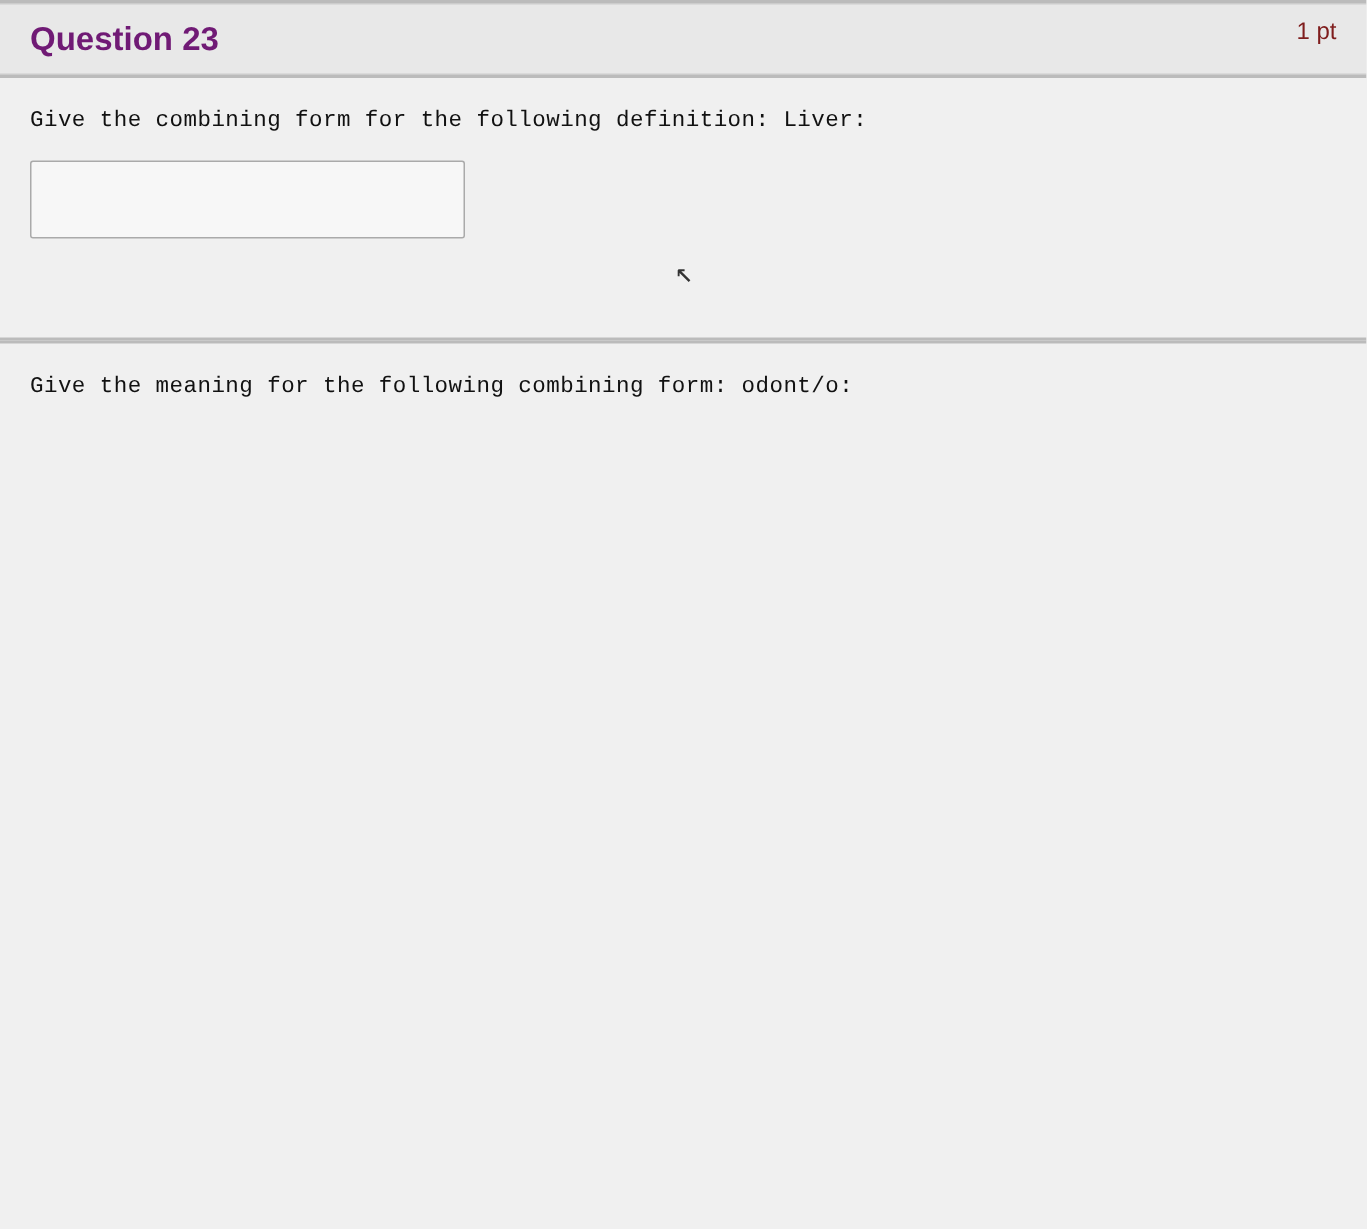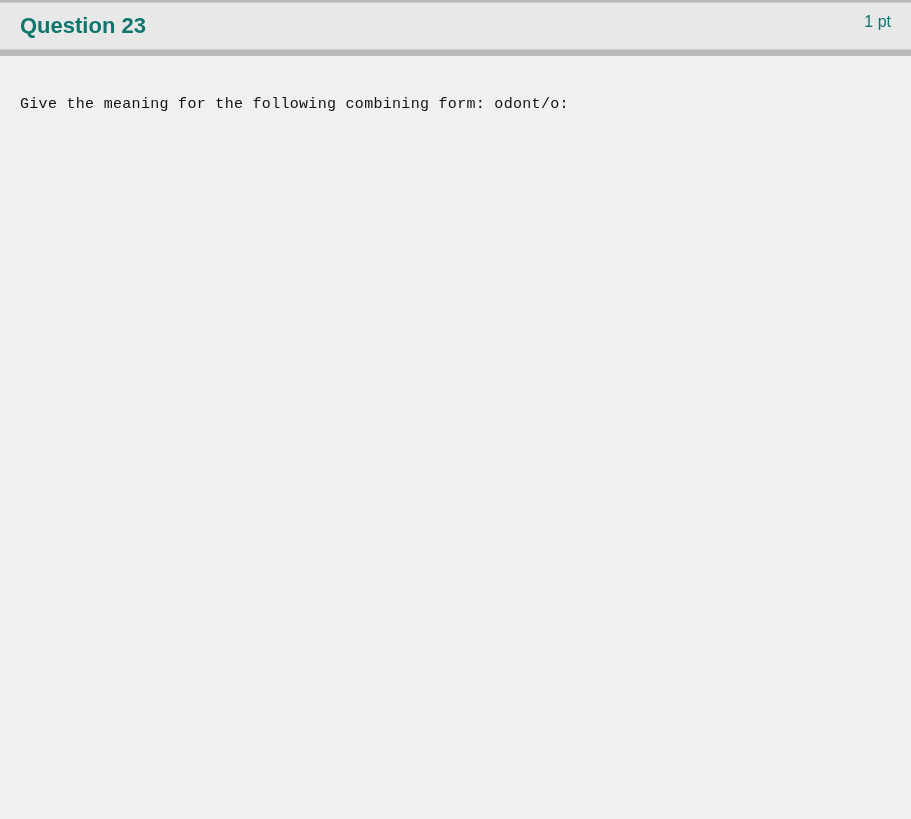--- a/index.html
+++ b/index.html
@@ -29,27 +29,27 @@
       background-color: #e8e8e8;
       padding: 10px 20px;
       border-bottom: 1px solid #ccc;
       border-top: 1px solid #ccc;
     }
 
     .question-title {
       font-family: Arial, sans-serif;
       font-size: 22px;
       font-weight: bold;
-      color: #0f766e;
+      color: #701a75;
     }
 
     .question-points {
       font-family: Arial, sans-serif;
       font-size: 16px;
-      color: #0f766e;
+      color: #7f1d1d;
       font-weight: normal;
     }
 
     .question-body {
       padding: 20px 20px 30px 20px;
       background-color: #f0f0f0;
     }
 
     .prompt-text {
       font-family: 'Courier New', Courier, monospace;
@@ -78,38 +78,42 @@
       border: none;
       border-top: 2px solid #bbb;
       margin: 0;
     }
 
     .q24-prompt {
       font-family: 'Courier New', Courier, monospace;
       font-size: 15px;
       color: #111;
       padding: 20px 20px 10px 20px;
-      margin-top: 20px;
     }
   </style>
 </head>
 <body>
 
 <div class="page-container">
 
 
   <hr class="section-divider">
 
   <div class="question-header">
     <span class="question-title">Question 23</span>
     <span class="question-points">1 pt</span>
   </div>
 
   <hr class="section-divider">
 
+  <div class="question-body">
+    <p class="prompt-text">Give the combining form for the following definition:  Liver:</p>
+    <input type="text" class="answer-input" placeholder="" style="">
+    <span style="display:block; margin-top: 10px; margin-left: 430px; font-size: 20px; color: #333;">↖</span>
+  </div>
 
   <hr class="section-divider">
 
 
   <hr class="section-divider">
 
   <div class="q24-prompt">
     <p class="prompt-text">Give the meaning for the following combining form:  odont/o:</p>
   </div>
 

